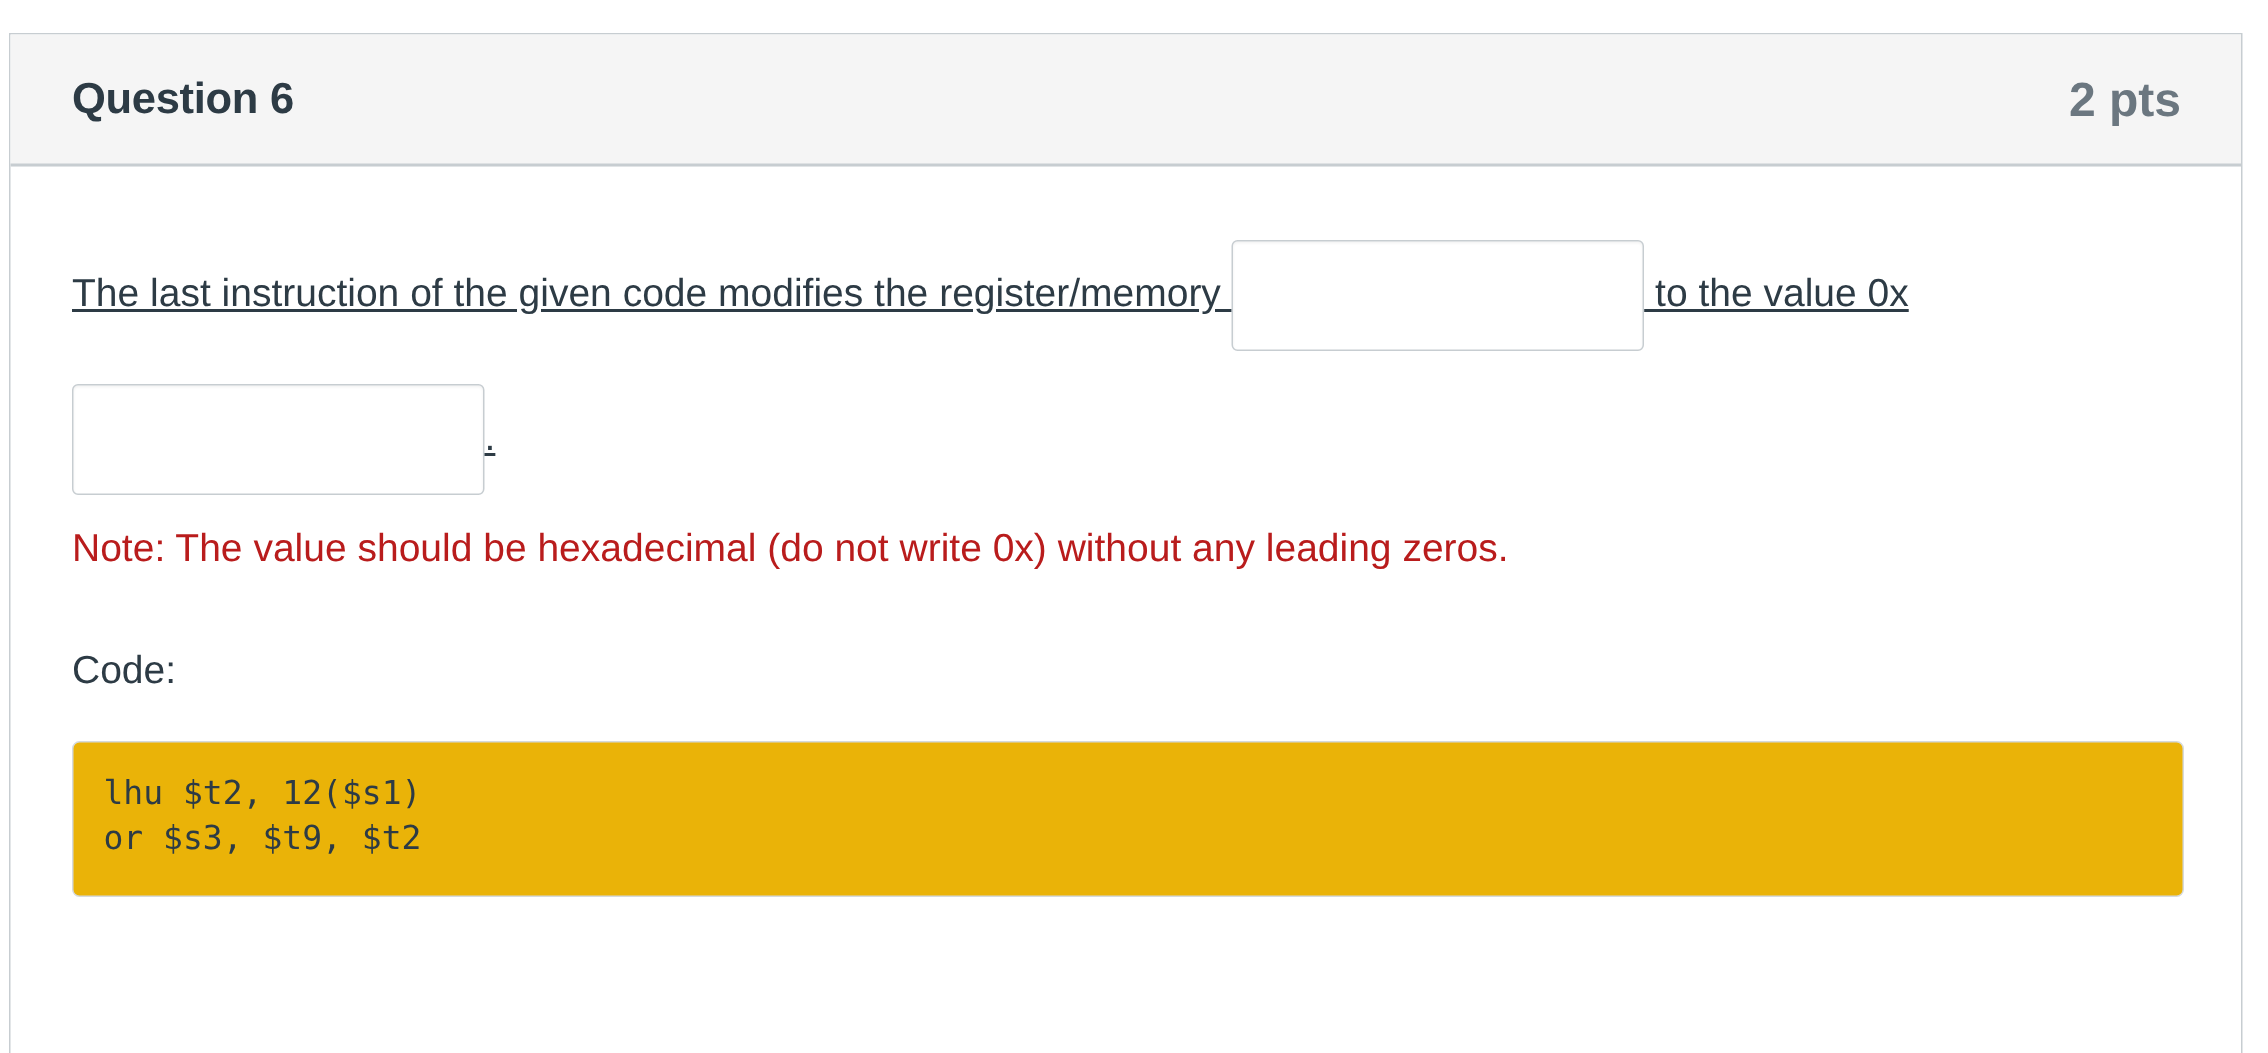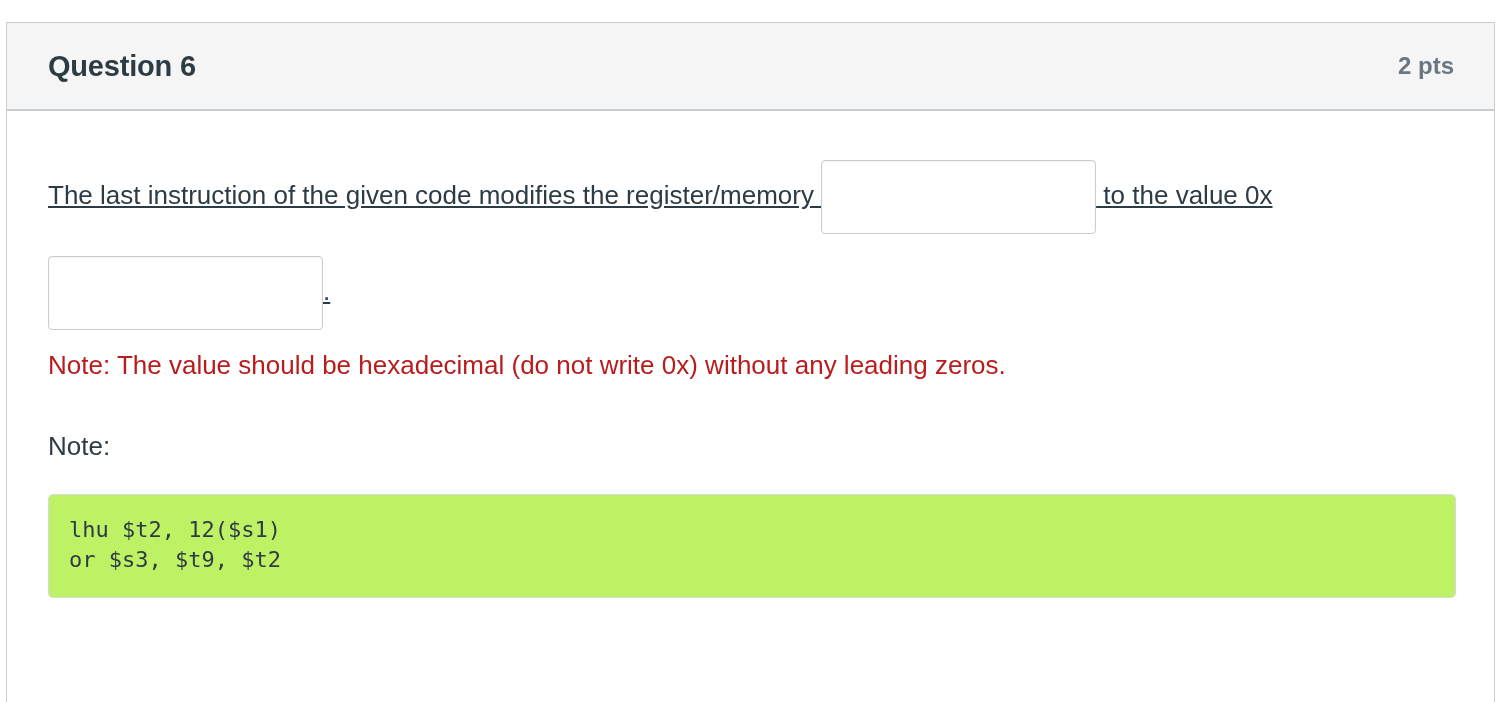--- a/index.html
+++ b/index.html
@@ -39,21 +39,21 @@
 
   .question-title {
     font-size: 29px;
     font-weight: bold;
     color: #2d3b45;
     letter-spacing: -0.2px;
     line-height: 1;
   }
 
   .question-points {
-    font-size: 24px;
+    font-size: 32px;
     font-weight: bold;
     color: #6b7780;
     line-height: 1;
   }
 
   .question-body {
     padding: 36px 41px 0 41px;
     box-sizing: border-box;
   }
 
@@ -95,21 +95,21 @@
     font-size: 26px;
     color: #2d3b45;
     margin: 43px 0 0 0;
     line-height: 1.45;
   }
 
   .code-block {
     margin: 29px 0 0 0;
     box-sizing: border-box;
     width: 1408px;
-    background: #bef264;
+    background: #eab308;
     border: 1px solid #d5dadd;
     border-radius: 5px;
     padding: 20px 20px 22px 20px;
   }
 
   .code-block pre {
     margin: 0;
     font-family: "DejaVu Sans Mono", "Liberation Mono", monospace;
     font-size: 22px;
     line-height: 30px;
@@ -126,21 +126,21 @@
     <div class="question-title">Question 6</div>
     <div class="question-points">2 pts</div>
   </div>
 
   <div class="question-body">
 
     <p class="prompt-paragraph"><span>The last instruction of the given code modifies the register/memory </span><input class="answer-input" type="text" placeholder="" style=""><span> to the value 0x</span><input class="answer-input" type="text" placeholder="" style=""><span>.</span></p>
 
     <p class="note-line">Note: The value should be hexadecimal (do not write 0x) without any leading zeros.</p>
 
-    <p class="code-label">Note:</p>
+    <p class="code-label">Code:</p>
 
     <div class="code-block">
       <pre>lhu $t2, 12($s1)
 or $s3, $t9, $t2</pre>
     </div>
 
   </div>
 </div>
 
 </body></html>

